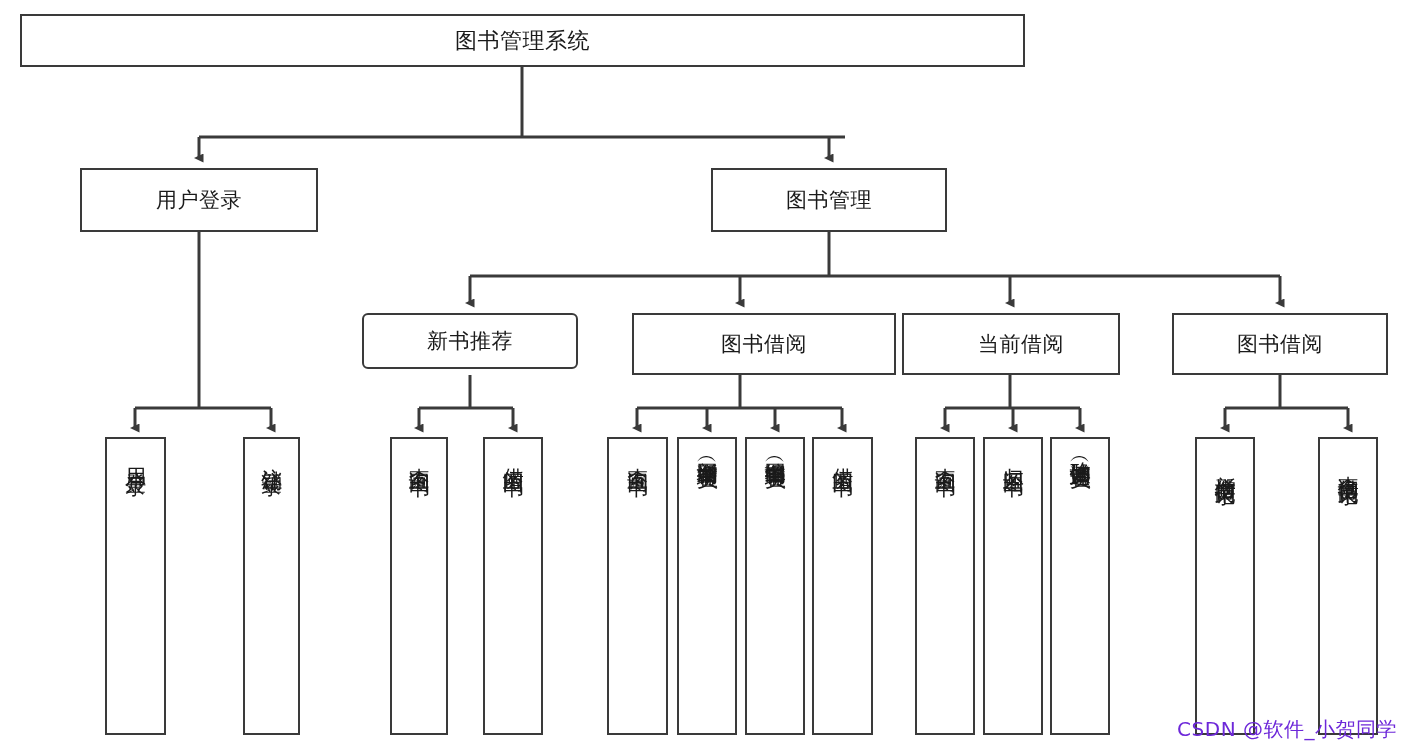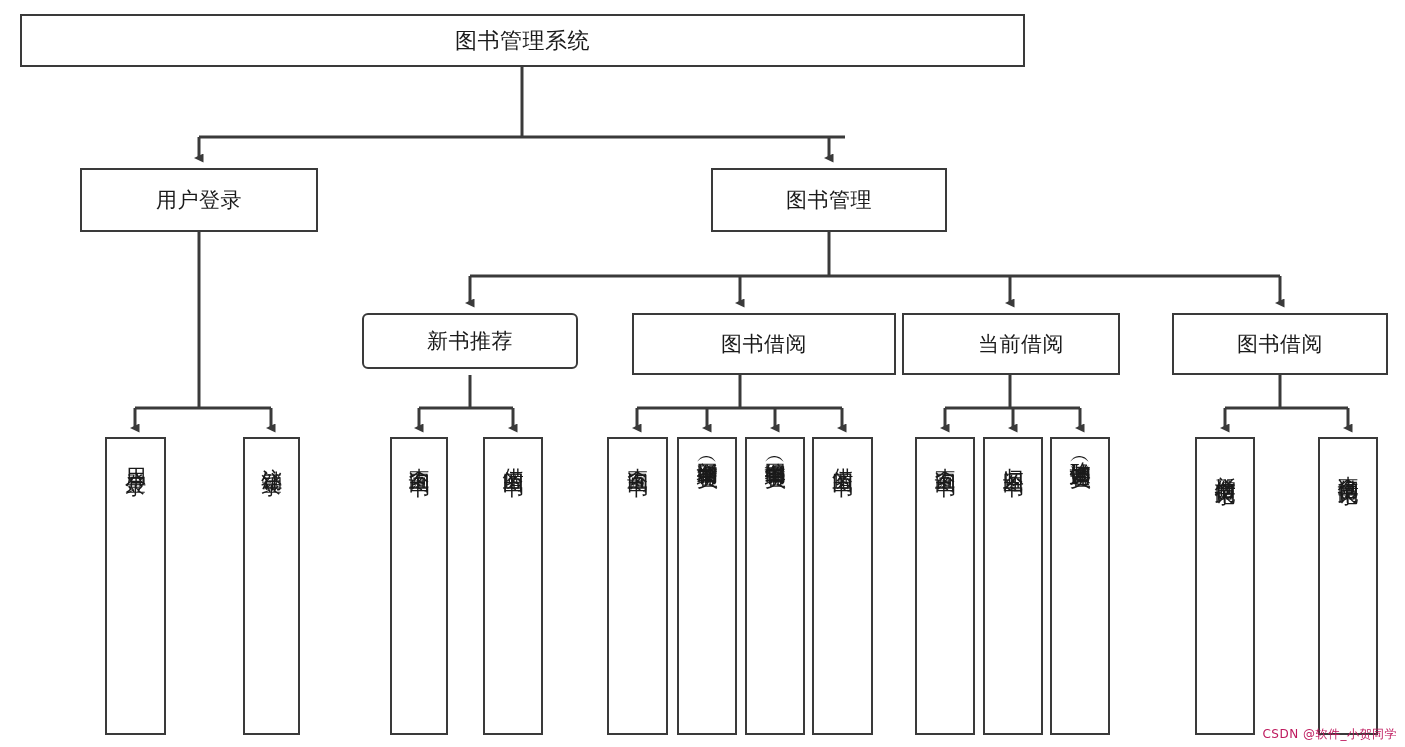--- a/index.html
+++ b/index.html
@@ -40,22 +40,22 @@
     writing-mode:vertical-rl;
     text-orientation:upright;
     font-size:21px;
     letter-spacing:3px;
     white-space:normal;
     max-height:272px;
   }
   .watermark{
     position:absolute;
     right:8px;bottom:4px;
-    font-size:12px;
-    color:#be185d;
+    font-size:20px;
+    color:#6d28d9;
     letter-spacing:0.5px;
     z-index:3;
     white-space:nowrap;
   }
 </style>
 </head>
 <body>
 
 <div id="canvas">
 

